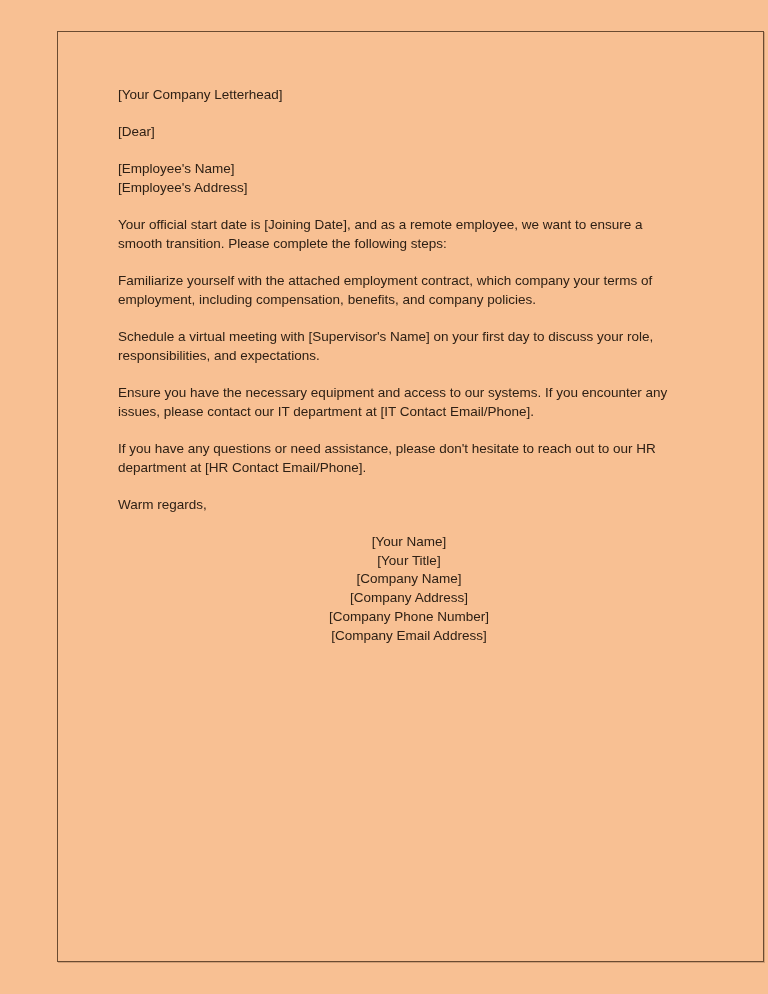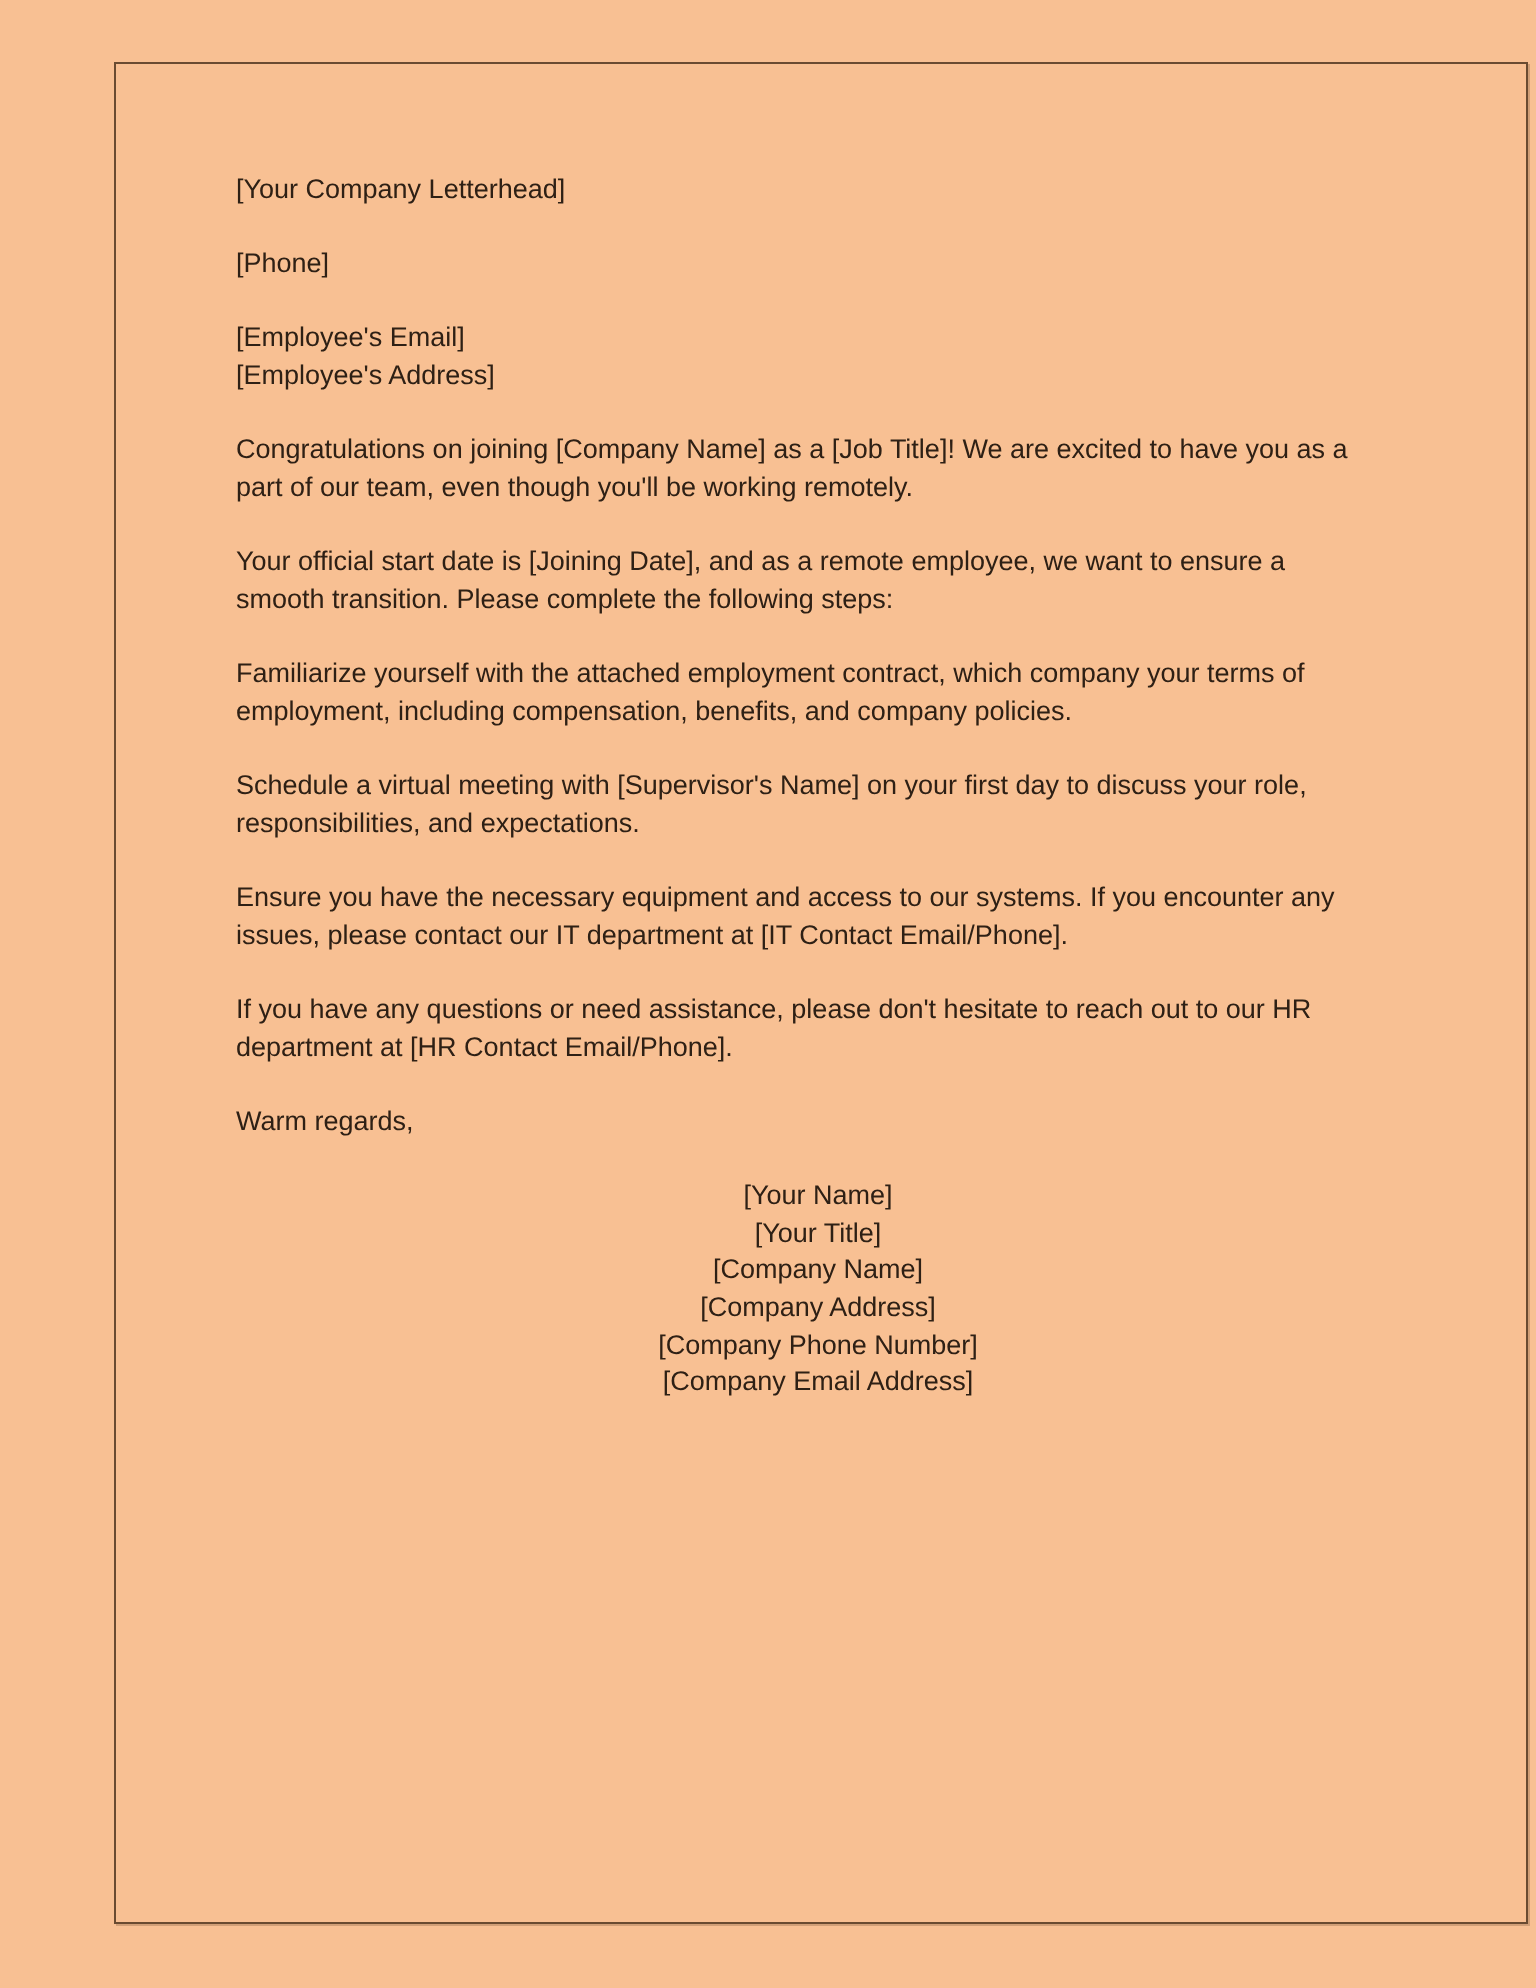--- a/index.html
+++ b/index.html
@@ -49,25 +49,23 @@
   .letter p:last-child { margin-bottom: 0; text-align: center; }
 </style>
 </head>
 <body>
 
 <div class="page">
   <div class="page-border"></div>
 
   <div class="letter">
     <p>[Your Company Letterhead]</p>
-    <p>[Phone]</p>
-    <p>[Employee's Email]
+    <p>[Dear]</p>
+    <p>[Employee's Name]
 [Employee's Address]</p>
-    <p>Congratulations on joining [Company Name] as a [Job Title]! We are excited to have you as a
-part of our team, even though you'll be working remotely.</p>
     <p>Your official start date is [Joining Date], and as a remote employee, we want to ensure a
 smooth transition. Please complete the following steps:</p>
     <p>Familiarize yourself with the attached employment contract, which company your terms of
 employment, including compensation, benefits, and company policies.</p>
     <p>Schedule a virtual meeting with [Supervisor's Name] on your first day to discuss your role,
 responsibilities, and expectations.</p>
     <p>Ensure you have the necessary equipment and access to our systems. If you encounter any
 issues, please contact our IT department at [IT Contact Email/Phone].</p>
     <p>If you have any questions or need assistance, please don't hesitate to reach out to our HR
 department at [HR Contact Email/Phone].</p>

